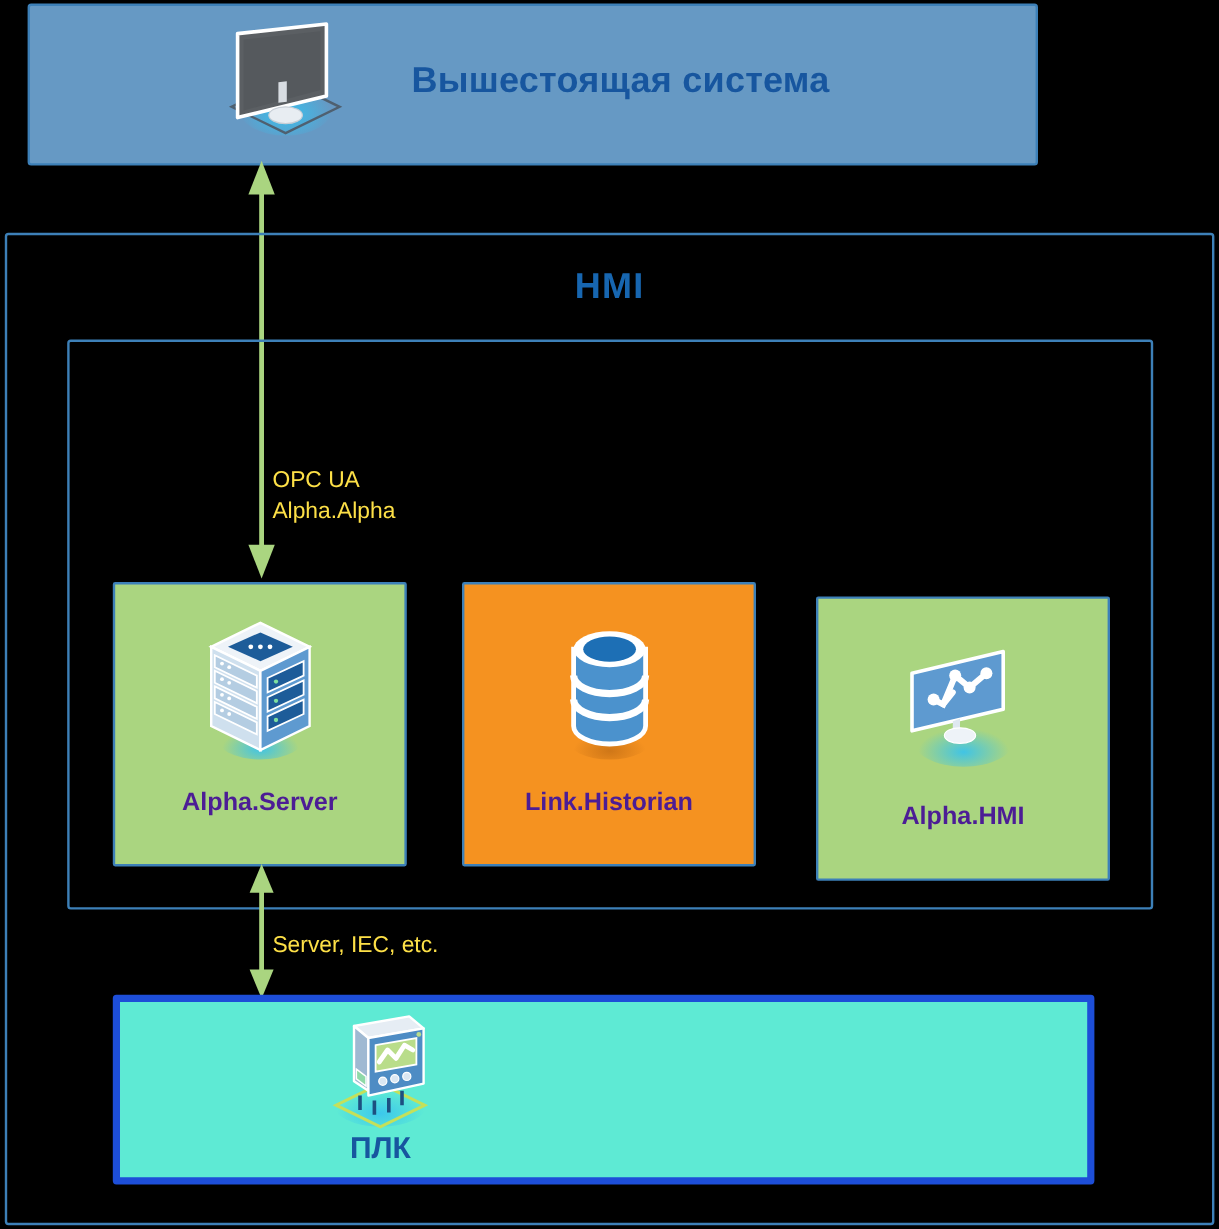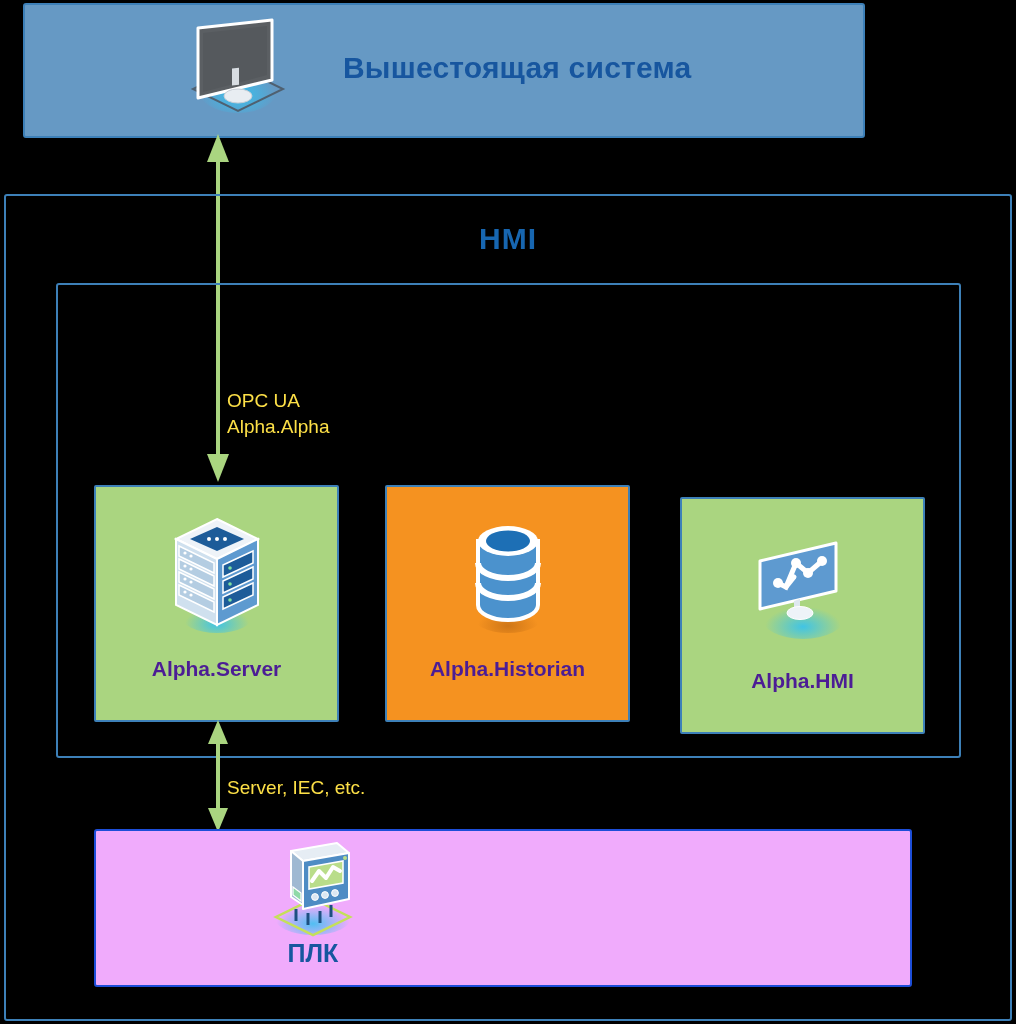--- a/index.html
+++ b/index.html
@@ -126,22 +126,22 @@
     color: #4c1d95;
   }
 
   
   .plc-box {
     position: absolute;
     left: 94px;
     top: 829px;
     width: 818px;
     height: 158px;
-    background: #f0abfc;
-    border: 2px solid #1d4ed8;
+    background: #5eead4;
+    border: 6px solid #1d4ed8;
     border-radius: 3px;
     box-sizing: border-box;
   }
   .plc-icon {
     position: absolute;
     left: 152px;
     top: 10px;
     width: 130px;
     height: 100px;
     display: flex;
@@ -282,21 +282,21 @@
           </radialGradient>
         </defs>
         <ellipse cx="60" cy="102" rx="36" ry="18" fill="url(#glowC)"></ellipse>
         <path d="M30 28 L30 92 A30 15 0 0 0 90 92 L90 28 Z" fill="#4b92cd" stroke="#ffffff" stroke-width="4"></path>
         <path d="M30 50 A30 15 0 0 0 90 50" fill="none" stroke="#ffffff" stroke-width="6"></path>
         <path d="M30 70 A30 15 0 0 0 90 70" fill="none" stroke="#ffffff" stroke-width="6"></path>
         <ellipse cx="60" cy="28" rx="30" ry="15" fill="#ffffff"></ellipse>
         <ellipse cx="60" cy="28" rx="22" ry="10.5" fill="#1d6fb5"></ellipse>
       </svg>
     </div>
-    <div class="card-label">Alpha.Historian</div>
+    <div class="card-label">Link.Historian</div>
   </div>
 
   <div class="card green" id="card-hmi">
     <div class="card-icon">
       <svg width="130" height="130" viewBox="0 0 130 130">
         <defs>
           <radialGradient id="glowD" cx="50%" cy="72%" r="45%">
             <stop offset="0%" stop-color="#35c2f0" stop-opacity="0.9"></stop>
             <stop offset="55%" stop-color="#35c2f0" stop-opacity="0.4"></stop>
             <stop offset="100%" stop-color="#35c2f0" stop-opacity="0"></stop>

